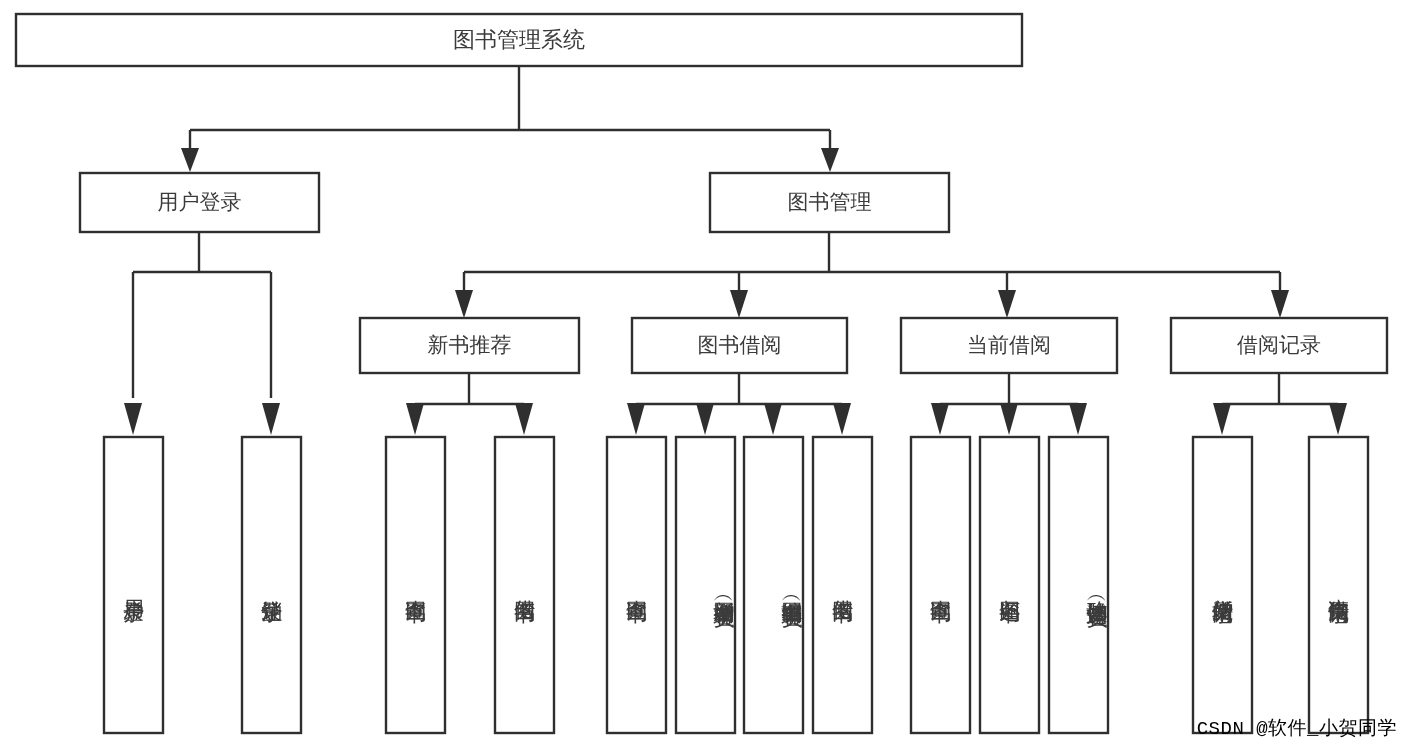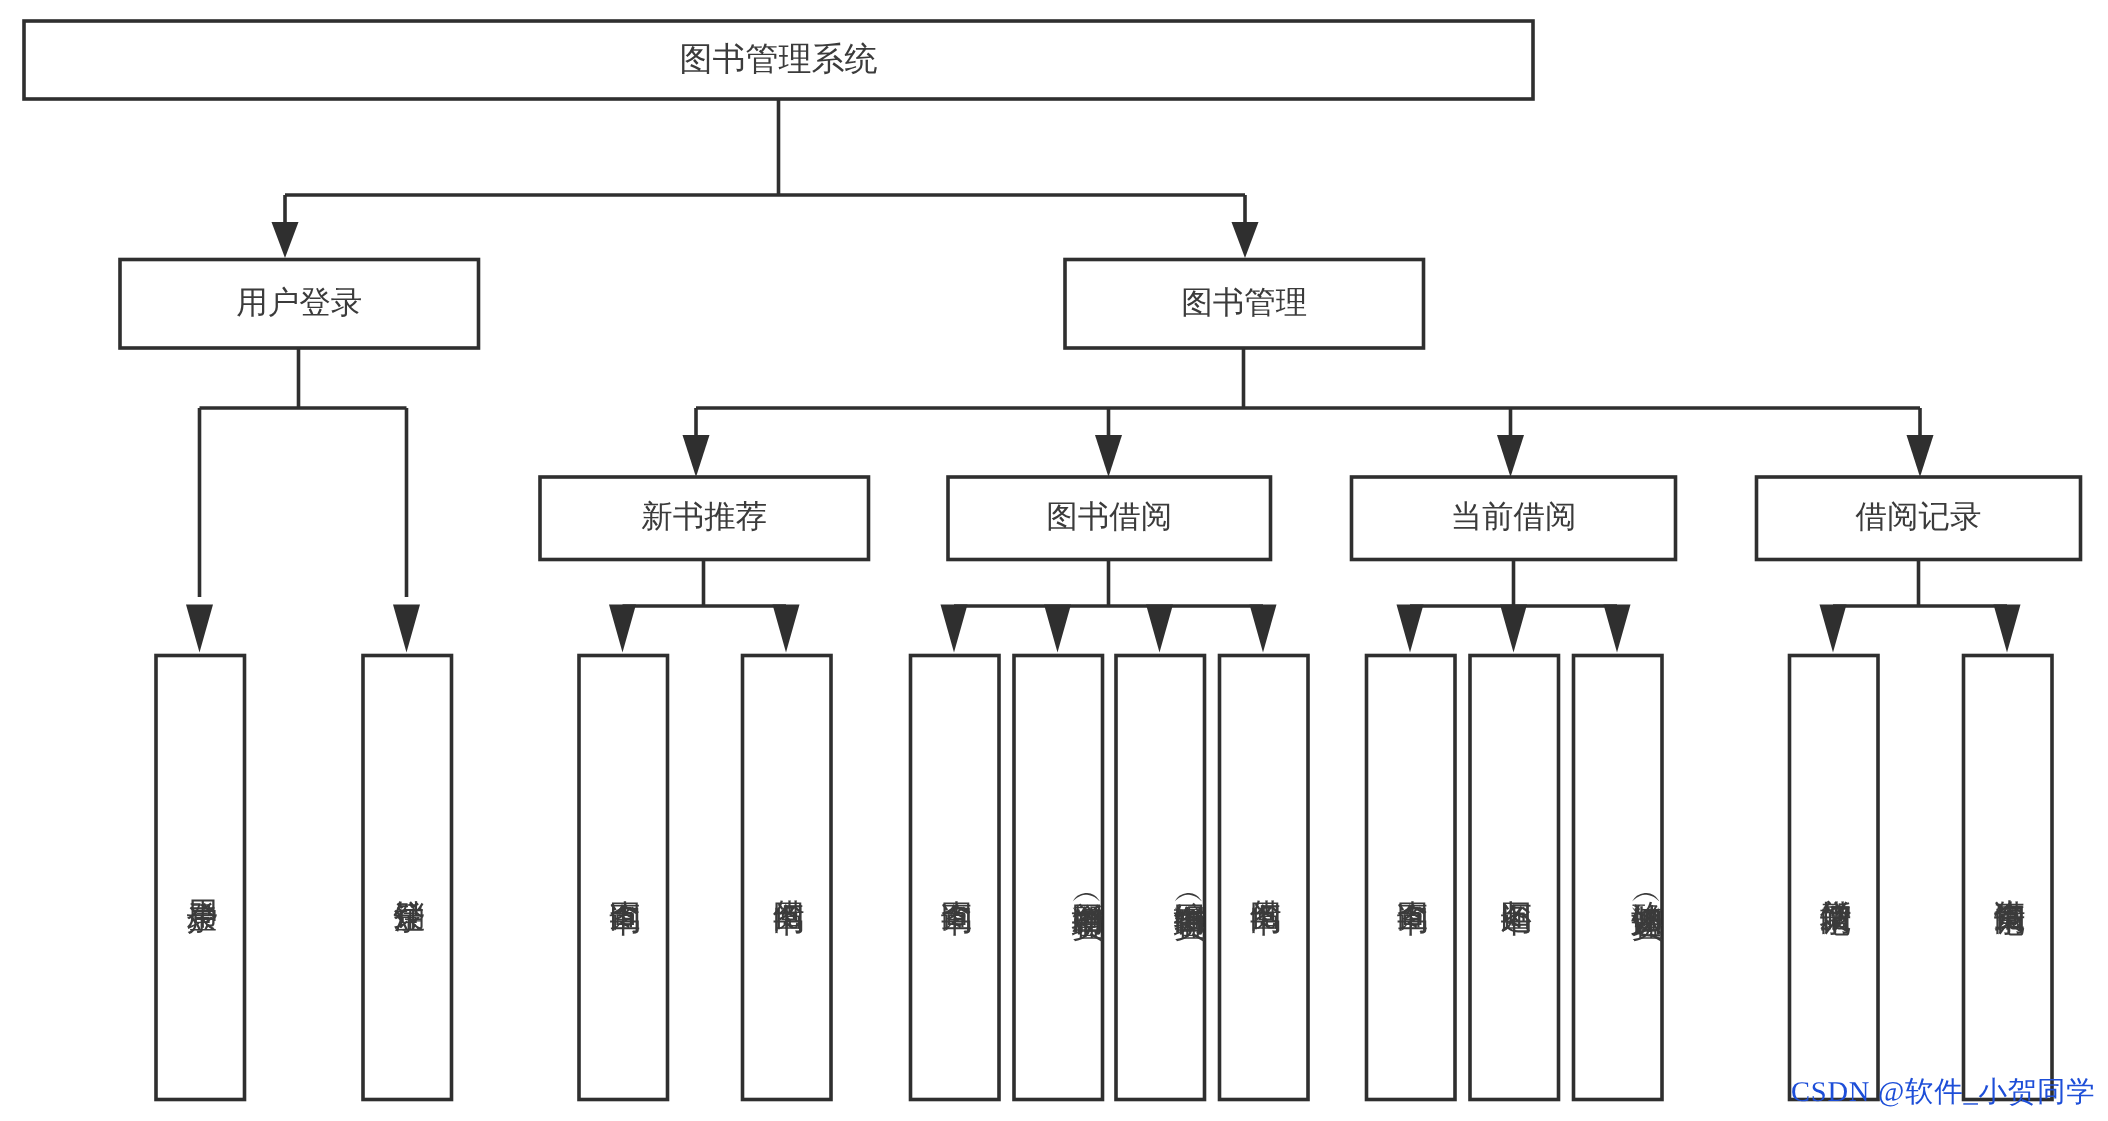--- a/index.html
+++ b/index.html
@@ -69,23 +69,23 @@
     white-space: nowrap;
     display: flex;
     align-items: center;
     justify-content: center;
     pointer-events: none;
   }
   .watermark {
     position: absolute;
     right: 8px;
     bottom: 6px;
-    color: #1d4ed8;
+    color: #000000;
     font-size: 19px;
-    font-family: Liberation Serif, serif;
+    font-family: Liberation Mono, monospace;
     letter-spacing: 0.5px;
     white-space: nowrap;
   }
 </style>
 </head>
 <body>
 
 <div id="diagram-root">
 
   <svg class="flow" viewBox="0 0 1405 747">

